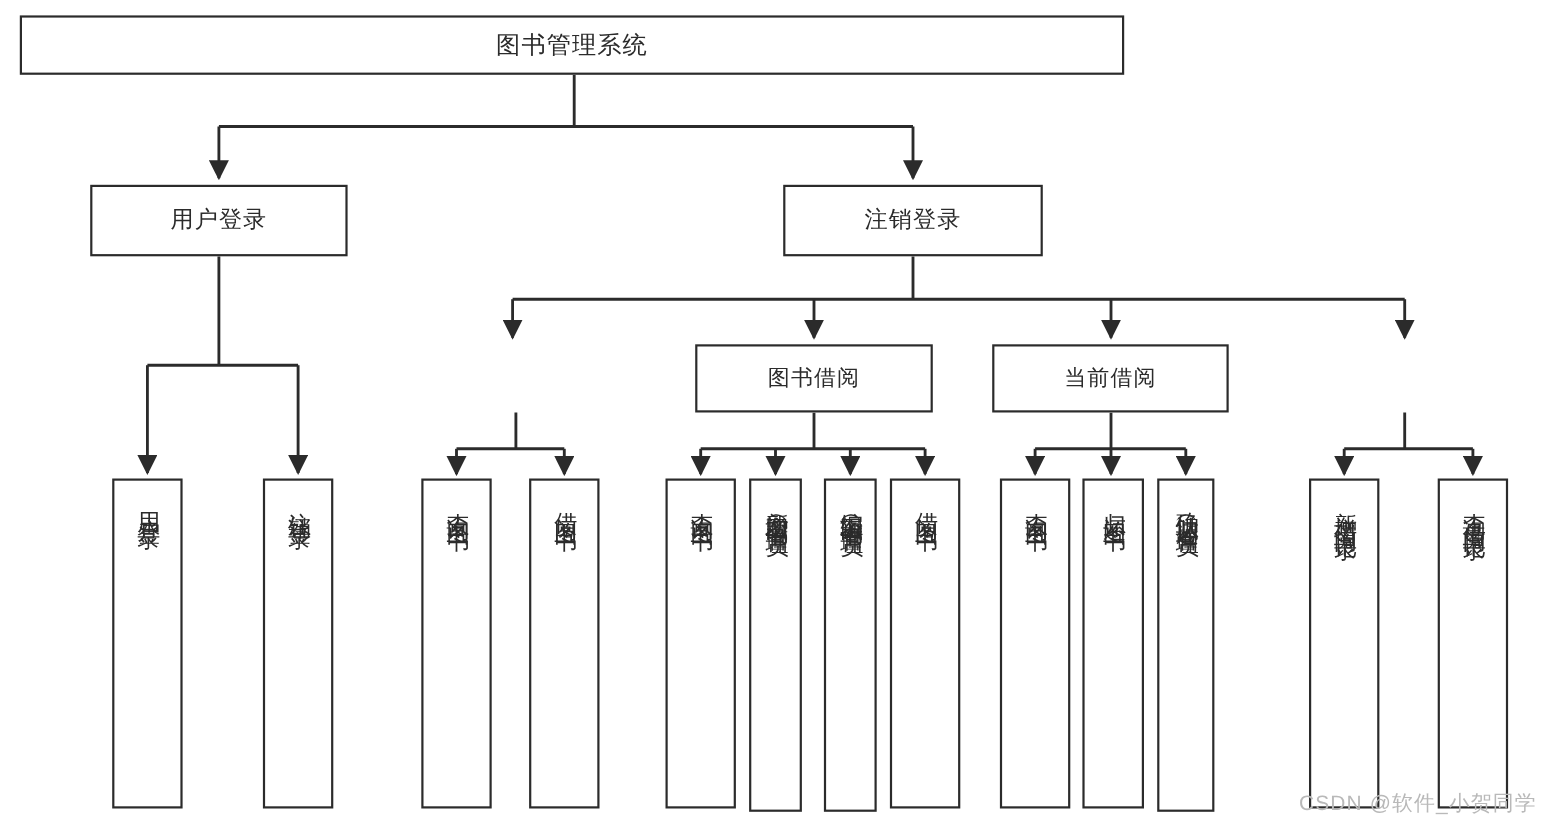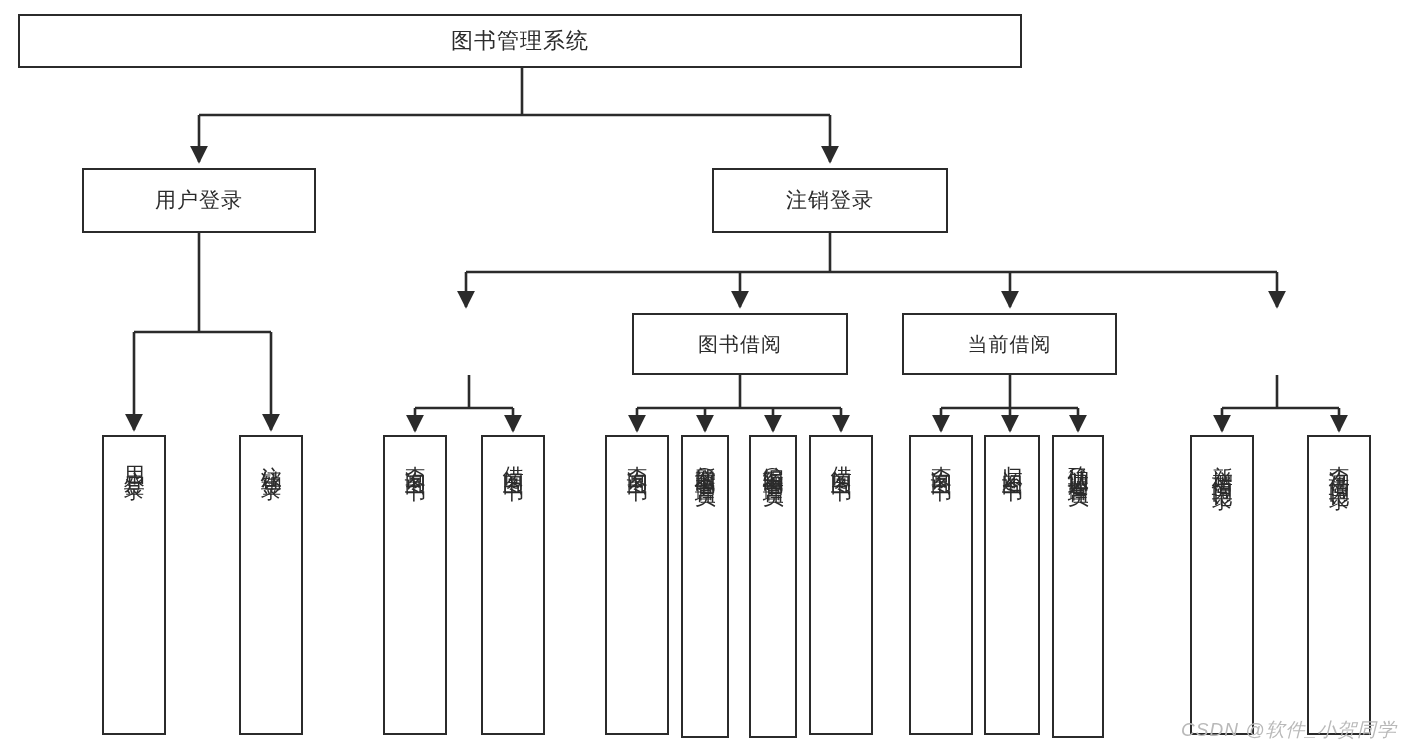--- a/index.html
+++ b/index.html
@@ -52,21 +52,20 @@
   .node.leaf.tall .label{font-size:21px;letter-spacing:3px;}
 
   .watermark{
     position:absolute;
     right:8px;bottom:4px;
     font-size:19px;
     color:#b9b9b9;
     letter-spacing:1px;
     white-space:nowrap;
     user-select:none;
-    font-style:italic;
   }
 </style>
 </head>
 <body>
 
 <div id="diagram-root">
 
   <svg class="edges" viewBox="0 0 1405 747">
     <defs>
       <marker id="arrow" viewBox="0 0 10 10" refX="9" refY="5" markerWidth="7" markerHeight="7" orient="auto-start-reverse">

